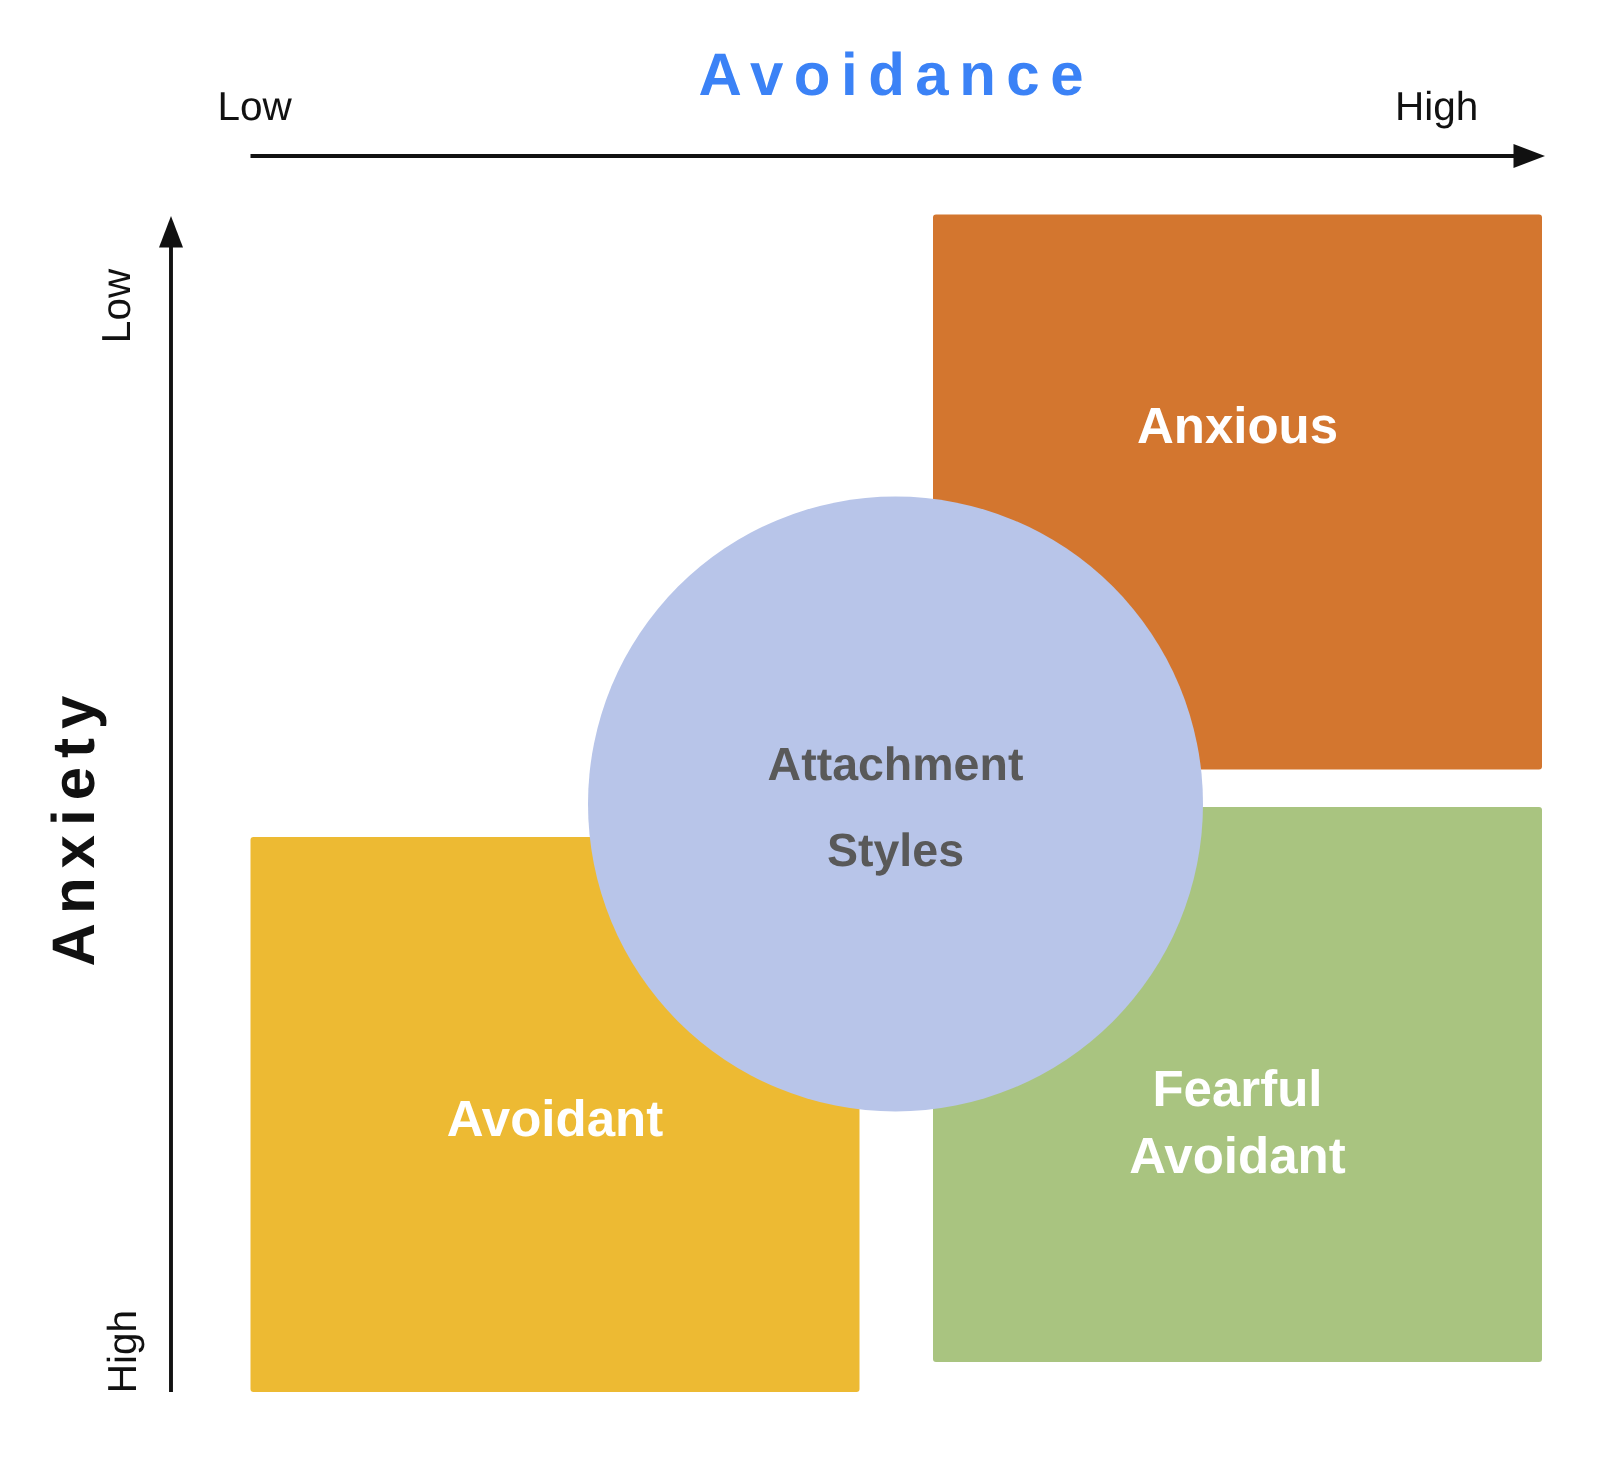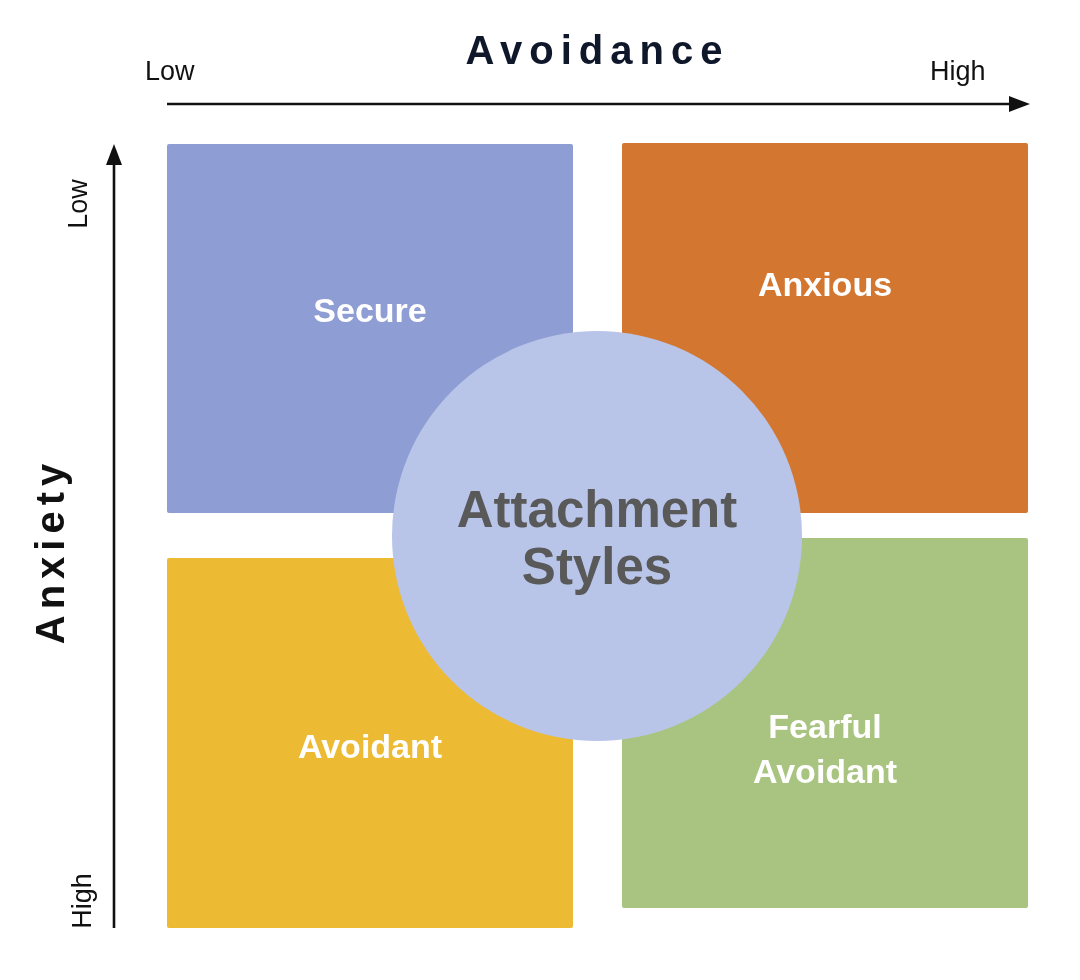--- a/index.html
+++ b/index.html
@@ -22,21 +22,21 @@
     position: absolute;
     left: 0; top: 0;
     width: 1080px; height: 980px;
     pointer-events: none;
   }
 
   
   .h-axis-title {
     left: 167px; top: 28px; width: 861px;
     text-align: center;
-    font-size: 40px; font-weight: bold; color: #0f172a;
+    font-size: 40px; font-weight: bold; color: #3b82f6;
     letter-spacing: 7px;
   }
   .h-axis-end {
     top: 56px;
     font-size: 27px; color: #111111;
     white-space: nowrap;
   }
   .h-low  { left: 145px; }
   .h-high { left: 930px; }
 
@@ -87,21 +87,21 @@
     border-radius: 50%;
     display: flex;
     flex-direction: column;
     align-items: center;
     justify-content: center;
     padding-top: 4px;
     box-sizing: border-box;
     z-index: 2;
   }
   .circle-line {
-    font-size: 51px; font-weight: bold;
+    font-size: 31px; font-weight: bold;
     line-height: 57px;
     color: #595959;
     text-align: center;
   }
 </style>
 </head>
 <body>
 
 <div id="canvas">
 
@@ -119,25 +119,20 @@
   </svg>
 
   <div class="abs h-axis-title">Avoidance</div>
   <div class="abs h-axis-end h-low">Low</div>
   <div class="abs h-axis-end h-high">High</div>
 
   <div class="abs v-rot v-axis-title">Anxiety</div>
   <div class="abs v-rot v-axis-end v-low">Low</div>
   <div class="abs v-rot v-axis-end v-high">High</div>
 
-  <div class="quadrant q-top-left" style="background-color: rgb(142, 157, 211);">
-    <div class="q-label">
-      <div>Secure</div>
-    </div>
-  </div>
 
   <div class="quadrant q-top-right" style="background-color: rgb(211, 118, 47);">
     <div class="q-label">
       <div>Anxious</div>
     </div>
   </div>
 
   <div class="quadrant q-bottom-left" style="background-color: rgb(237, 186, 51);">
     <div class="q-label">
       <div>Avoidant</div>

